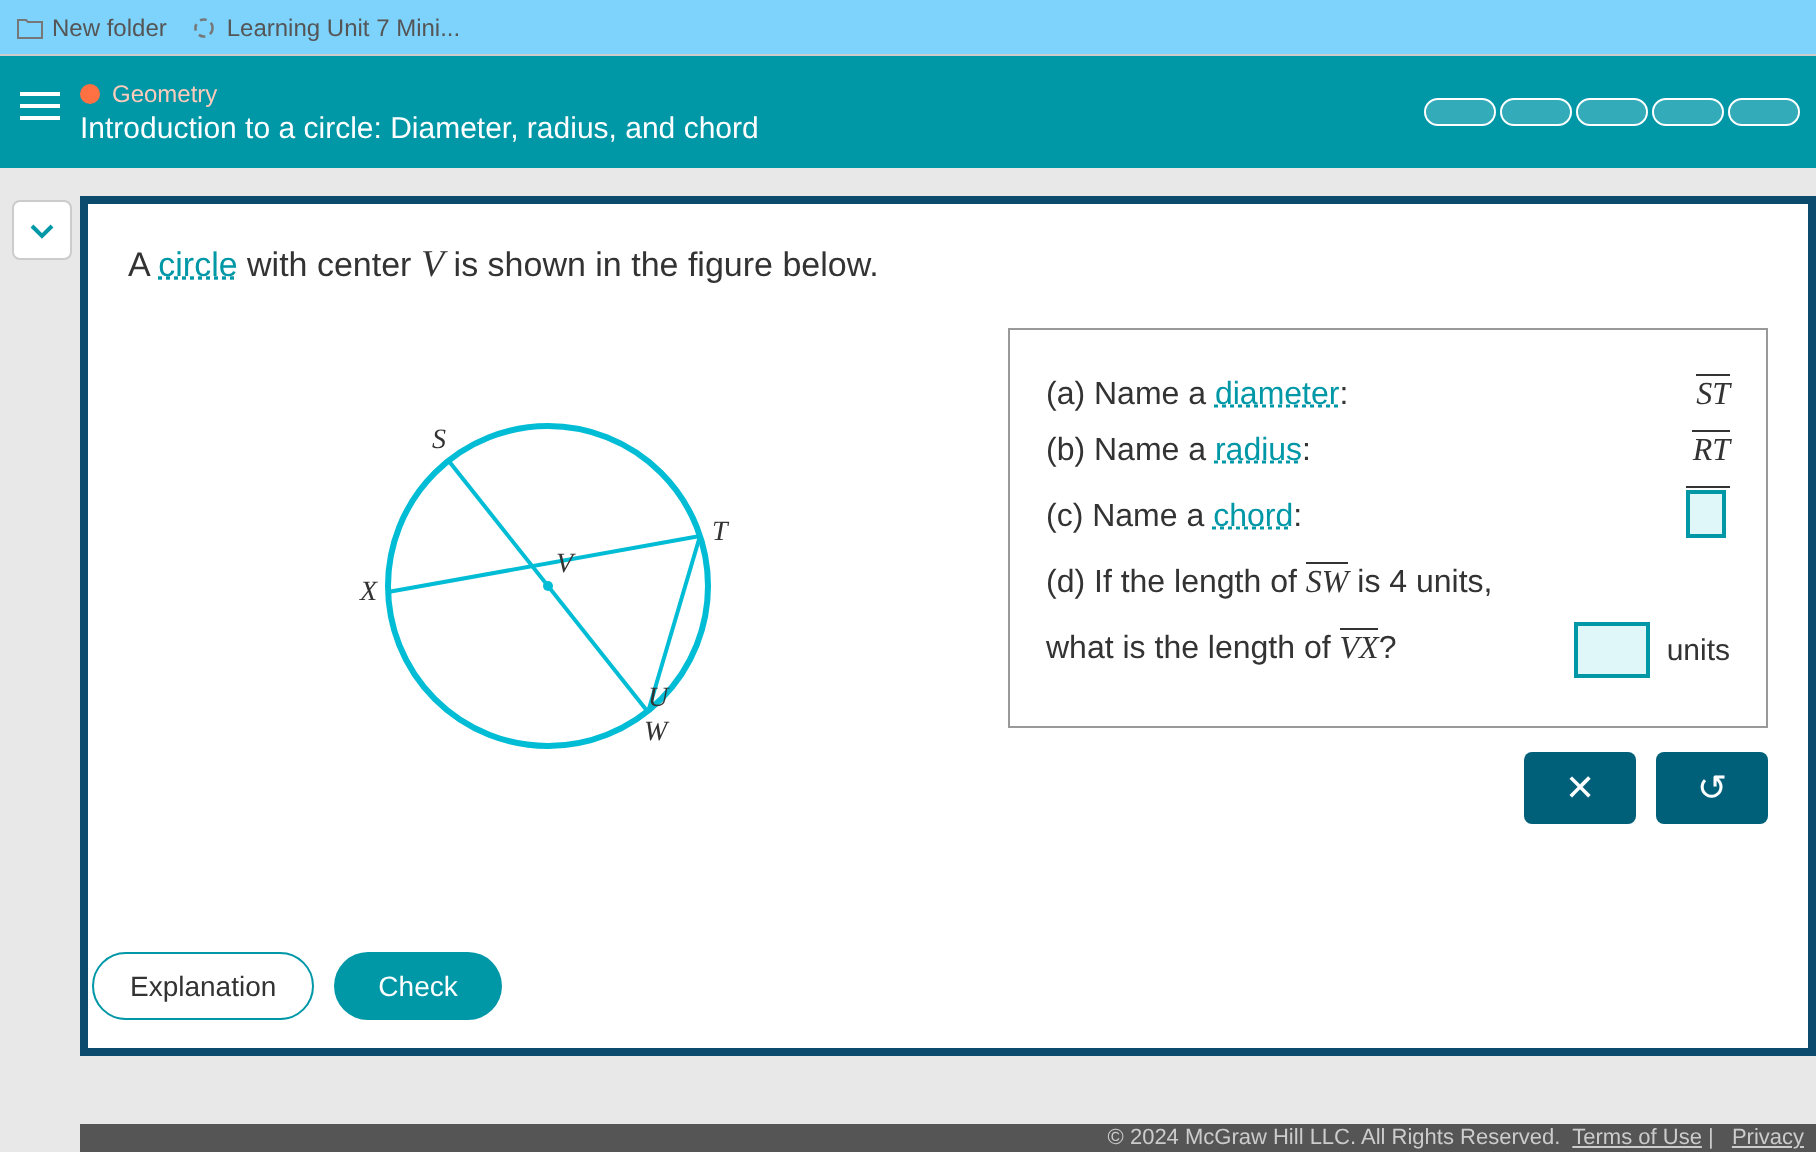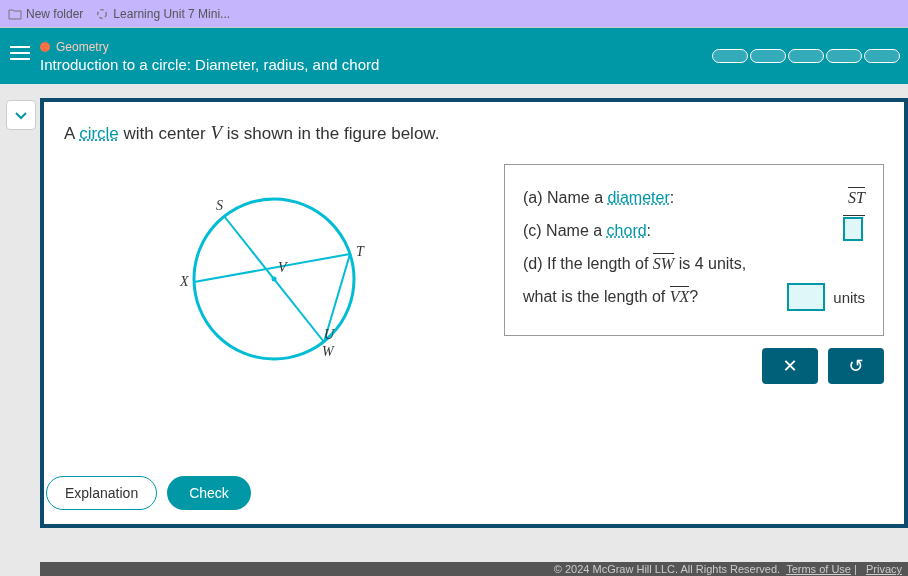--- a/index.html
+++ b/index.html
@@ -1,18 +1,18 @@
 <!DOCTYPE html>
 <html><head>
   <meta charset="utf-8">
   <style>
     * { margin: 0; padding: 0; box-sizing: border-box; }
     body { font-family: Arial, Helvetica, sans-serif; background: #e8e8e8; width: 908px; height: 576px; overflow: hidden; position: relative; }
     
-    .bookmarks-bar { height: 28px; background: #c4b5fd; display: flex; align-items: center; gap: 12px; padding: 0 8px; font-size: 12px; color: #555; border-bottom: 1px solid #ccc; }
+    .bookmarks-bar { height: 28px; background: #7dd3fc; display: flex; align-items: center; gap: 12px; padding: 0 8px; font-size: 12px; color: #555; border-bottom: 1px solid #ccc; }
     .bookmark-item { display: flex; align-items: center; gap: 4px; cursor: pointer; }
     .folder-icon, .loading-icon { width: 14px; height: 12px; }
     
     .header-bar { background: #0097a7; color: #fff; height: 56px; display: flex; align-items: center; padding-left: 40px; position: relative; }
     .hamburger { position: absolute; left: 10px; top: 18px; display: flex; flex-direction: column; gap: 4px; cursor: pointer; }
     .hamburger div { width: 20px; height: 2px; background: #fff; }
     .header-text { flex: 1; }
     .header-subject { font-size: 12px; color: #ffccbc; display: flex; align-items: center; gap: 6px; }
     .header-subject .dot { width: 10px; height: 10px; border-radius: 50%; background: #ff7043; display: inline-block; }
     .header-title { font-size: 15px; margin-top: 2px; }
@@ -121,20 +121,24 @@
       </svg>
     </div>
 
     <div style="flex:1">
       <div class="answer-col">
         <div class="row">
           <span class="label-txt"><span>(a) Name a </span><span class="link-underline">diameter</span><span>:</span></span>
           <span class="segnot"><span class="bar"></span><span>ST</span></span>
         </div>
         <div class="row">
+          <span class="label-txt"><span>(b) Name a </span><span class="link-underline">radius</span><span>:</span></span>
+          <span class="segnot"><span class="bar"></span><span>RT</span></span>
+        </div>
+        <div class="row">
           <span class="label-txt"><span>(c) Name a </span><span class="link-underline">chord</span><span>:</span></span>
           <span class="segnot" style="width:22px;height:28px;"><span class="bar"></span><span class="ans-input" style="width:20px;height:24px;"></span></span>
         </div>
         <div class="row">
           <span class="label-txt"><span>(d) If the length of </span><span class="segnot"><span class="bar"></span><span>SW</span></span><span> is 4 units,</span></span>
         </div>
         <div class="row">
           <span class="label-txt"><span>what is the length of </span><span class="segnot"><span class="bar"></span><span>VX</span></span><span>?</span></span>
           <span class="ans-input"></span>
           <span class="units-txt">units</span>

